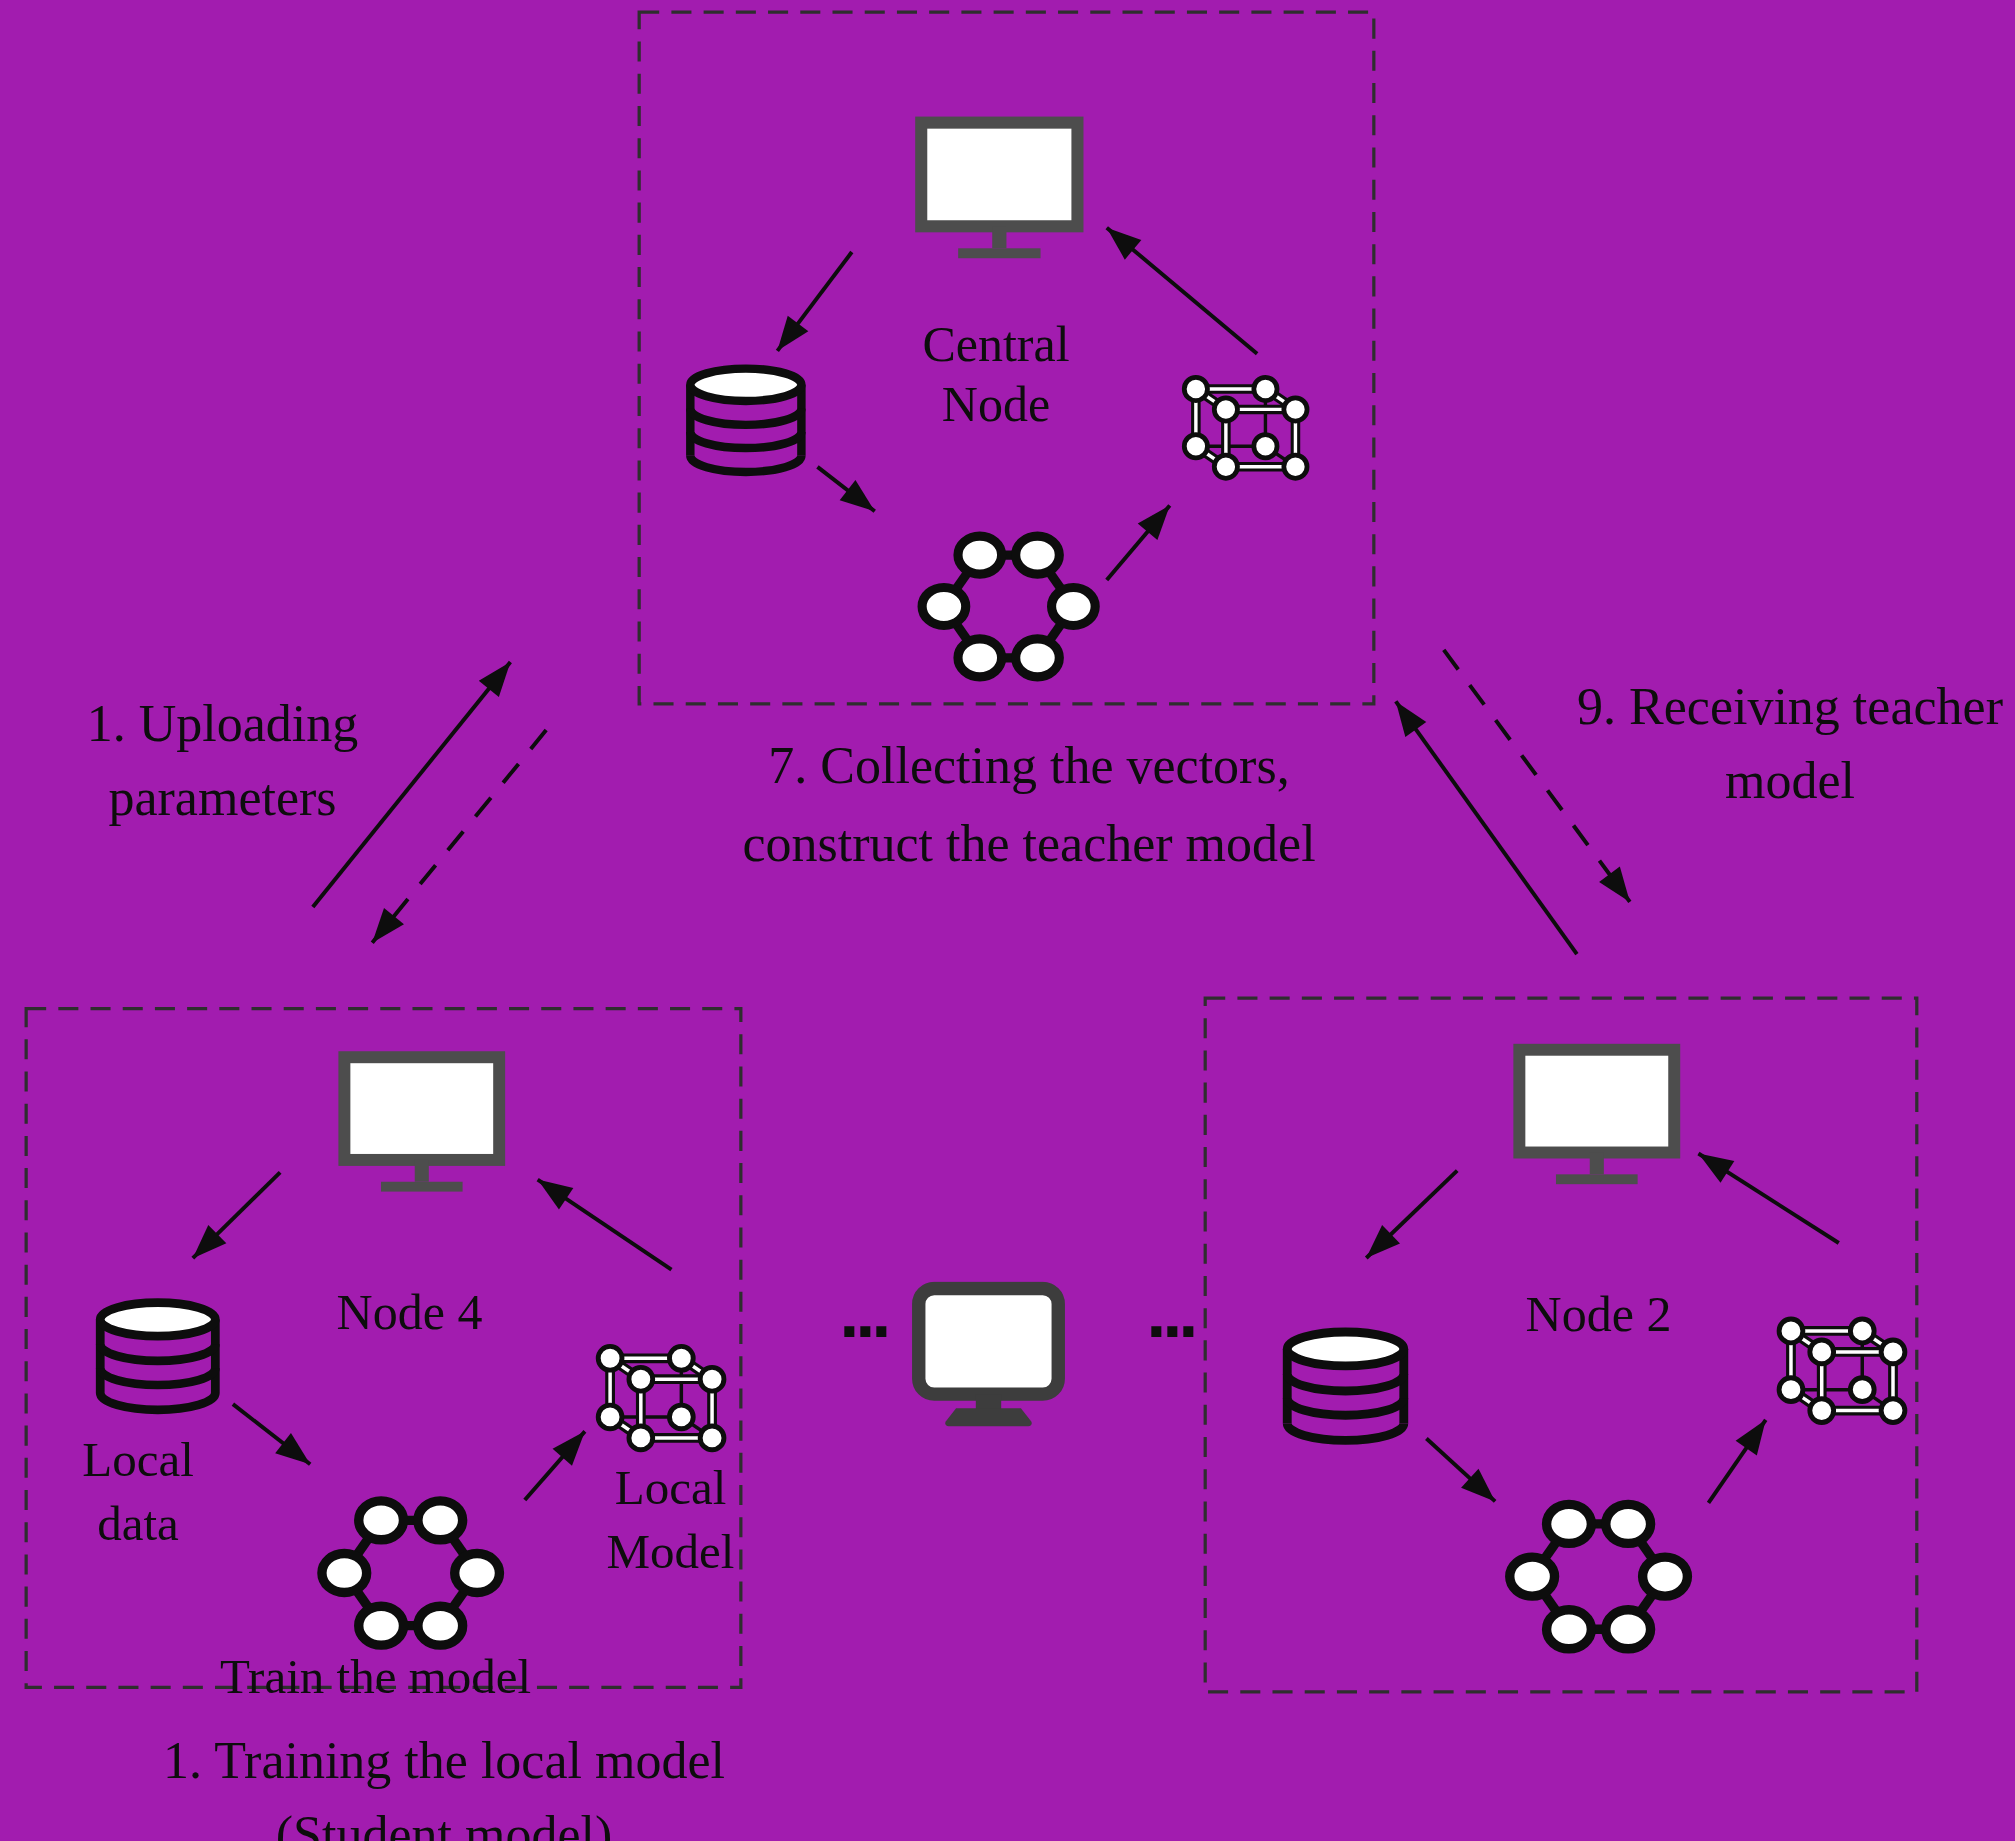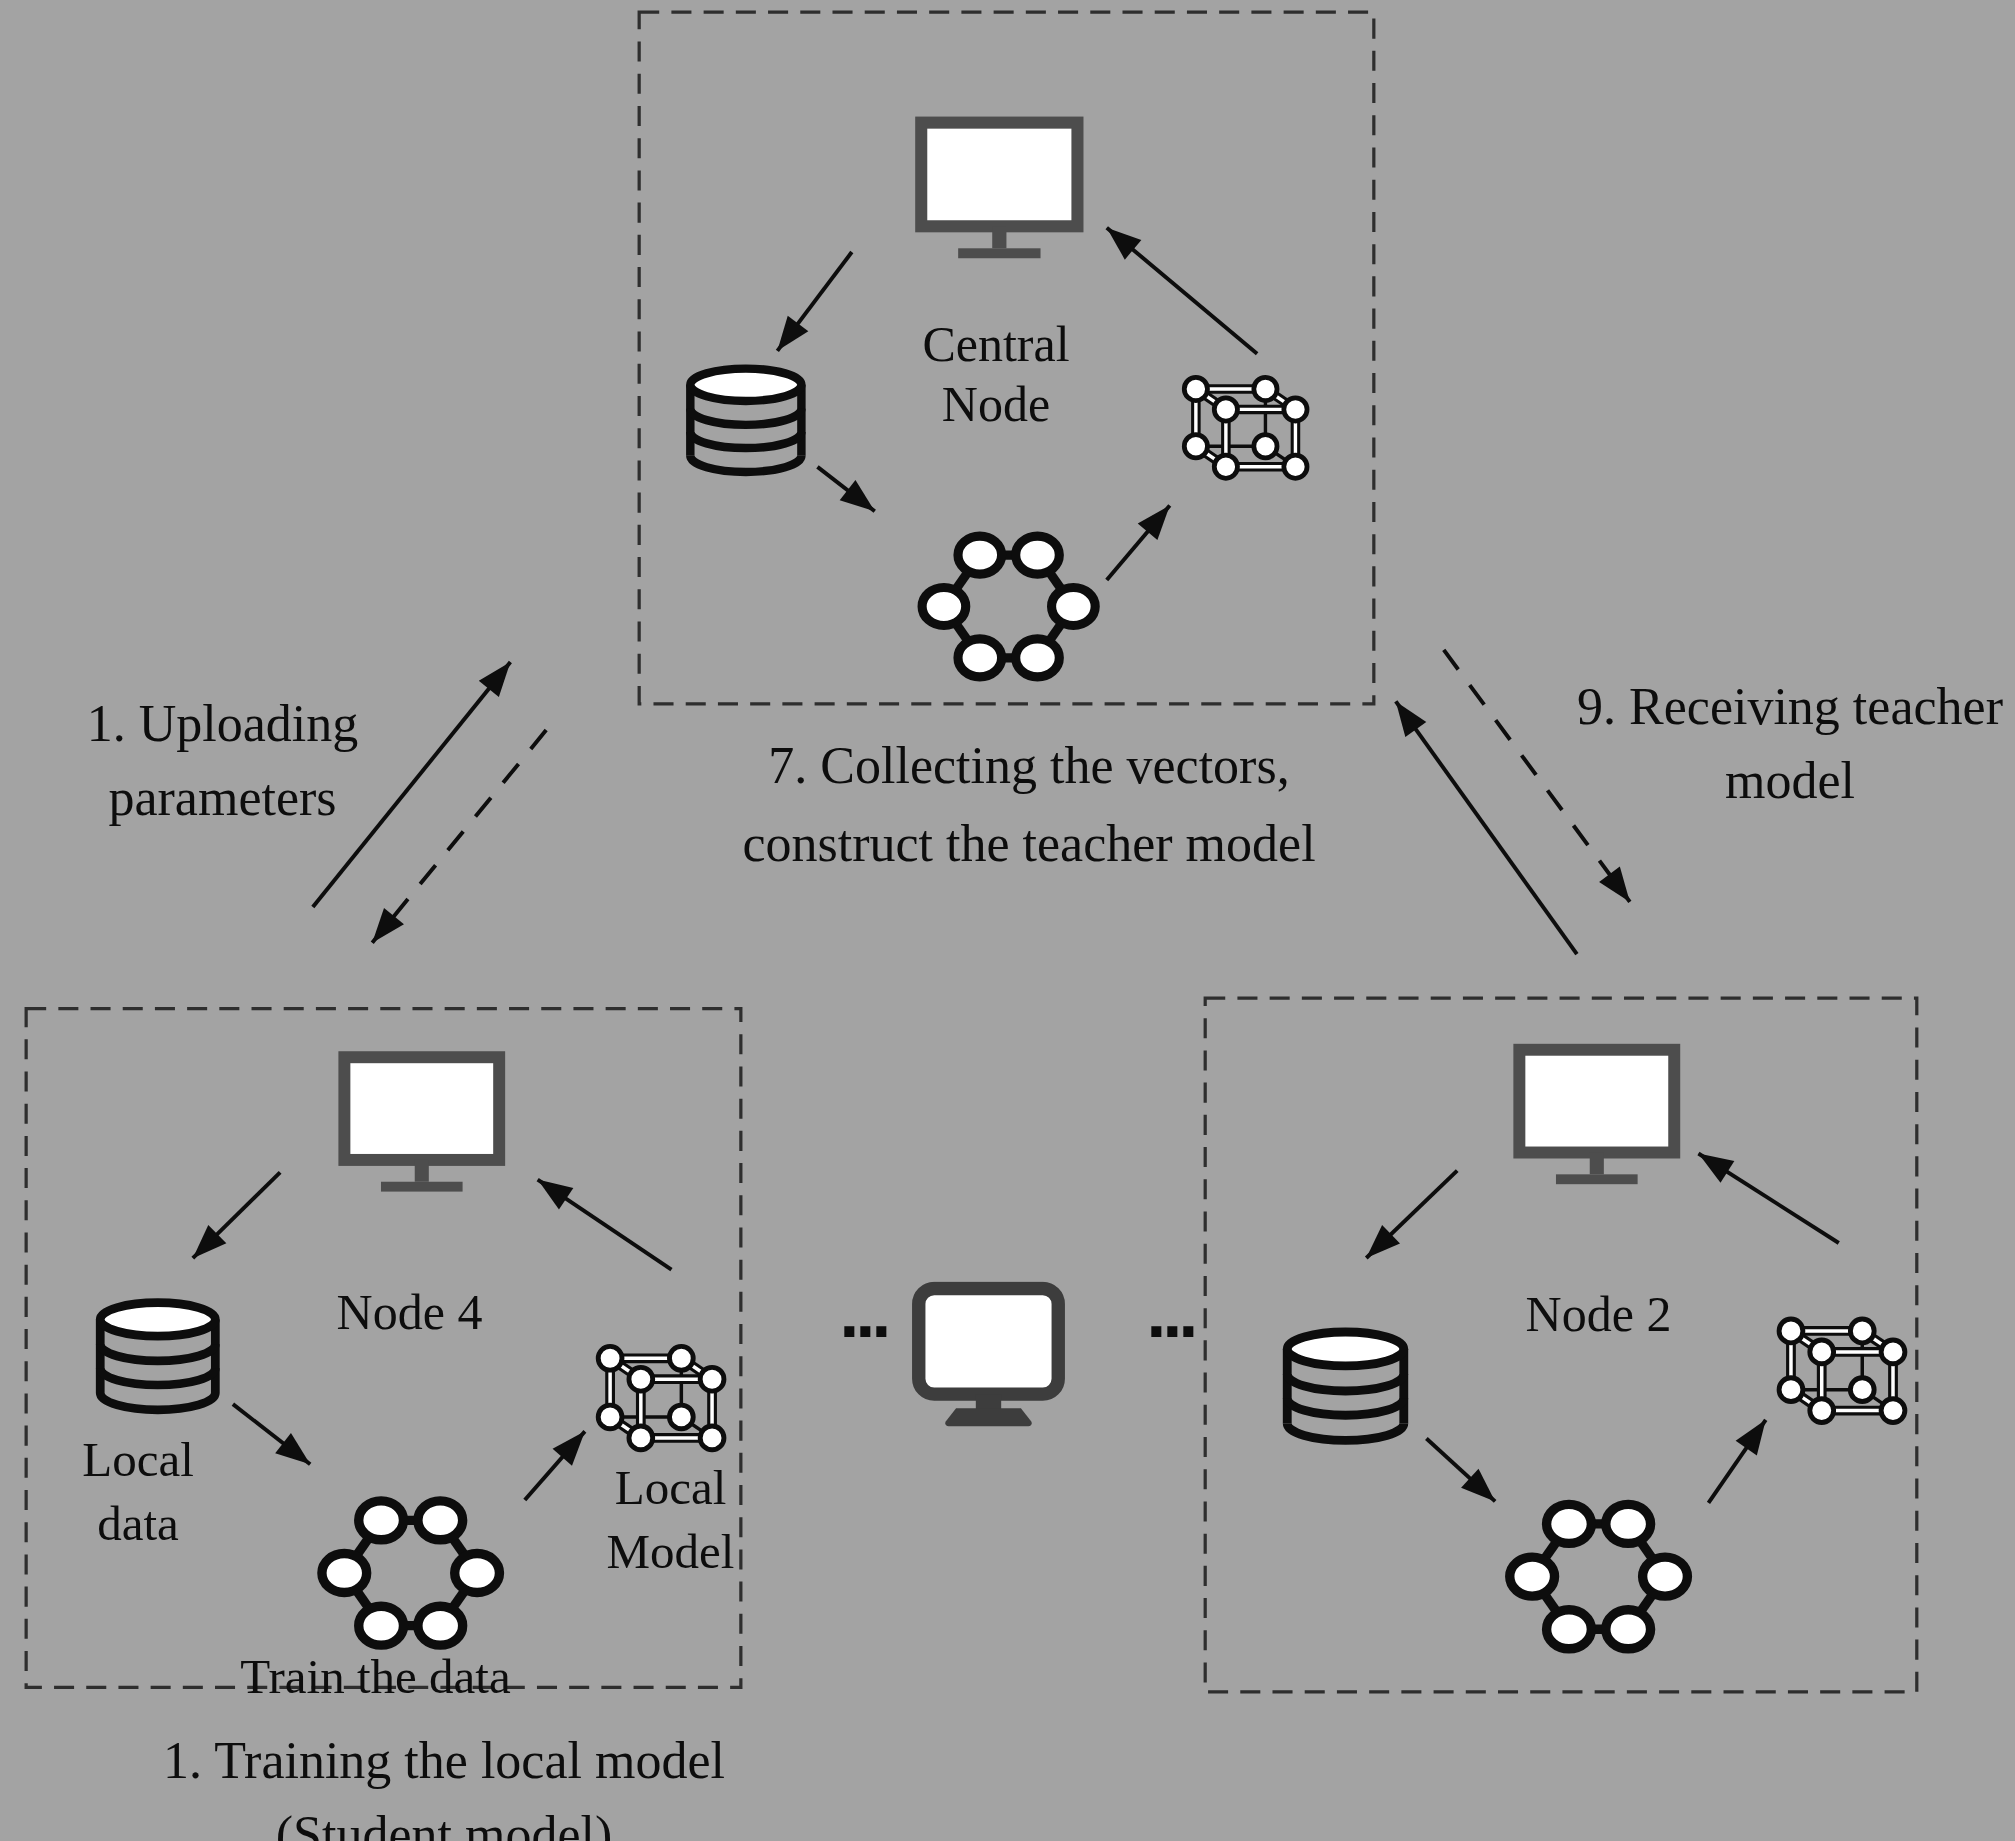--- a/index.html
+++ b/index.html
@@ -1,19 +1,19 @@
 <!DOCTYPE html>
 <html style="font-size:11.5px"><head>
 <meta charset="utf-8">
 <style>
   html,body{margin:0;padding:0;background:#ffffff;}
   .canvas{
     position:relative;
     width:2015px;height:1841px;
-    background:#a3a3a3;
+    background:#a21caf;
     font-family:"Liberation Serif","DejaVu Serif",serif;
     color:#0d0d0d;
     overflow:hidden;
   }
   .defs-svg{position:absolute;width:0;height:0;overflow:hidden;}
   .nodebox{position:absolute;}
   .nodebox > svg{position:absolute;left:0;top:0;width:100%;height:100%;display:block;}
   .dashed-border{fill:none;stroke:#2e2e2e;stroke-width:4.5;stroke-dasharray:28 17;}
   .arrow{stroke:#0d0d0d;stroke-width:5.5;fill:none;marker-end:url(#ah);}
   .arrow.dashed{stroke-dasharray:34 27;}
@@ -147,21 +147,21 @@
       <use href="#sym-mol" x="398" y="676" width="285" height="232"></use>
       <use href="#sym-cube" x="788" y="462" width="205" height="172"></use>
       <line class="arrow" x1="358" y1="232" x2="236" y2="352"></line>
       <line class="arrow" x1="292" y1="556" x2="400" y2="640"></line>
       <line class="arrow" x1="700" y1="690" x2="784" y2="594"></line>
       <line class="arrow" x1="905" y1="368" x2="718" y2="242"></line>
     </svg>
     <div class="lbl lbl-node" style="left:278px;top:276px;width:215px">Node 4</div>
     <div class="lbl sub" style="left:28px;top:422px;width:172px">Local
 data</div>
-    <div class="lbl sub" style="left:137px;top:639px;width:429px">Train the data</div>
+    <div class="lbl sub" style="left:137px;top:639px;width:429px">Train the model</div>
     <div class="lbl sub" style="left:550px;top:450px;width:193px">Local
 Model</div>
   </div>
 
   <div class="nodebox" style="left:1203px;top:996px;width:716px;height:698px">
     <svg viewBox="0 0 1000 975">
       <rect class="dashed-border" x="3" y="3" width="994" height="969"></rect>
       <use href="#sym-monitor" x="432" y="66" width="236" height="202"></use>
       <use href="#sym-db" x="100" y="460" width="198" height="170"></use>
       <use href="#sym-mol" x="410" y="695" width="285" height="232"></use>

